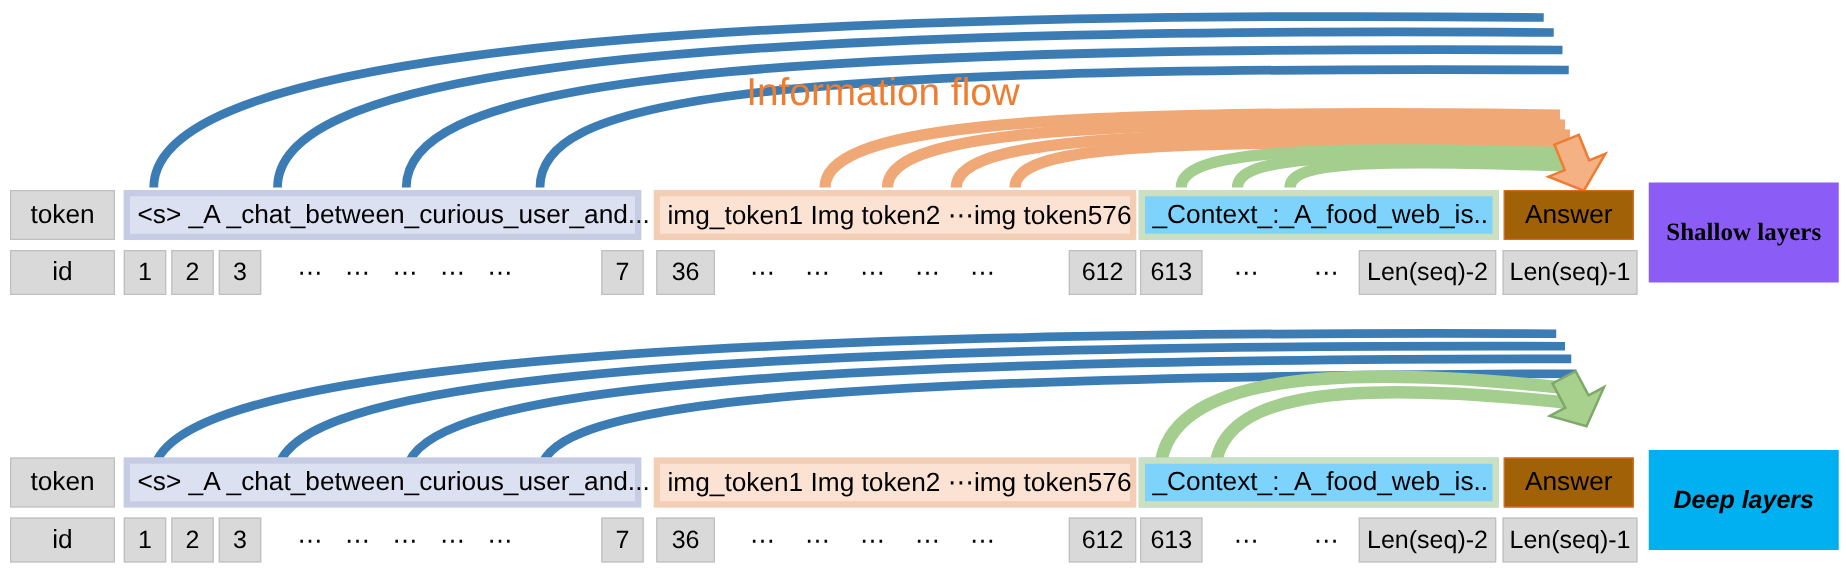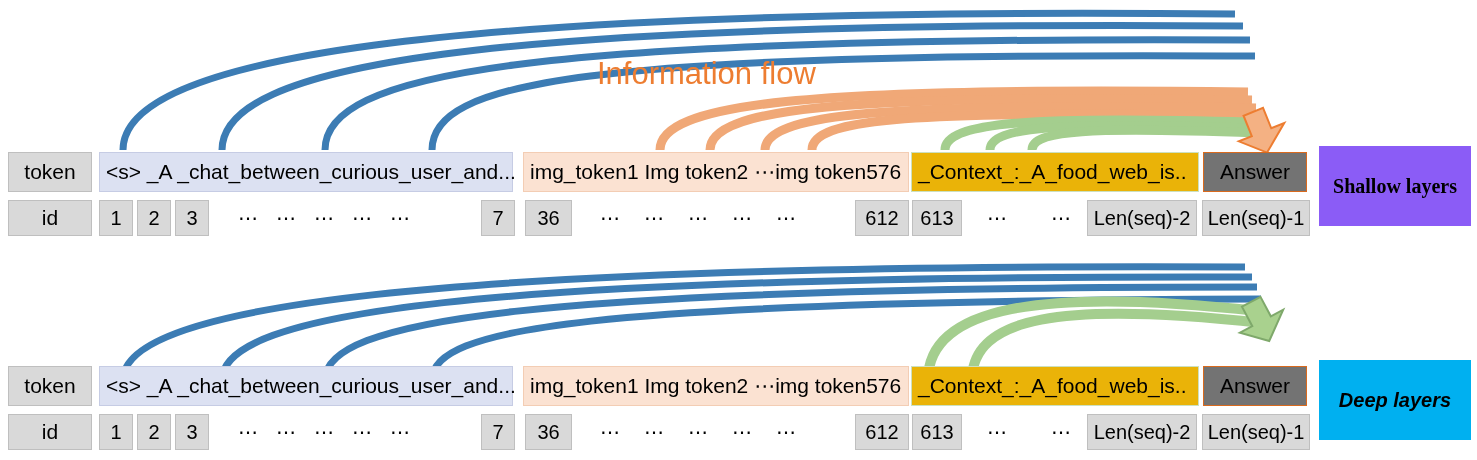--- a/index.html
+++ b/index.html
@@ -29,25 +29,25 @@
     position:absolute;
     box-sizing:border-box;
     display:flex;align-items:center;justify-content:center;
     font-size:21px;color:#000;
     white-space:nowrap;
   }
   .tok-row{height:40px;}
   .id-row{height:36px;}
 
   .label-cell{background:#D9D9D9;border:1px solid #BFBFBF;font-size:21px;}
-  .seg{border:1px solid #c2410c;justify-content:flex-start;padding-left:6px;font-size:21px;}
+  .seg{border:5px solid #c2410c;justify-content:flex-start;padding-left:6px;font-size:21px;}
   .seg-sys{background:#DCE1F2;border-color:#C6CCE4;}
   .seg-img{background:#FBE2D2;border-color:#F3CDB4;}
-  .seg-ctx{background:#eab308;border-color:#CCE0C0;}
-  .seg-ans{background:#737373;border:1px solid #D96A1E;justify-content:center;padding-left:0;}
+  .seg-ctx{background:#7dd3fc;border-color:#CCE0C0;}
+  .seg-ans{background:#a16207;border:1px solid #D96A1E;justify-content:center;padding-left:0;}
 
   .idcell{background:#D9D9D9;border:1px solid #BFBFBF;font-size:20px;}
   .idcell.plain{background:transparent;border:none;color:#000;font-size:20px;}
 
   .layer-box{
     position:absolute;
     display:flex;align-items:center;justify-content:center;
     font-weight:bold;font-size:20px;color:#000;
     box-sizing:border-box;
   }

